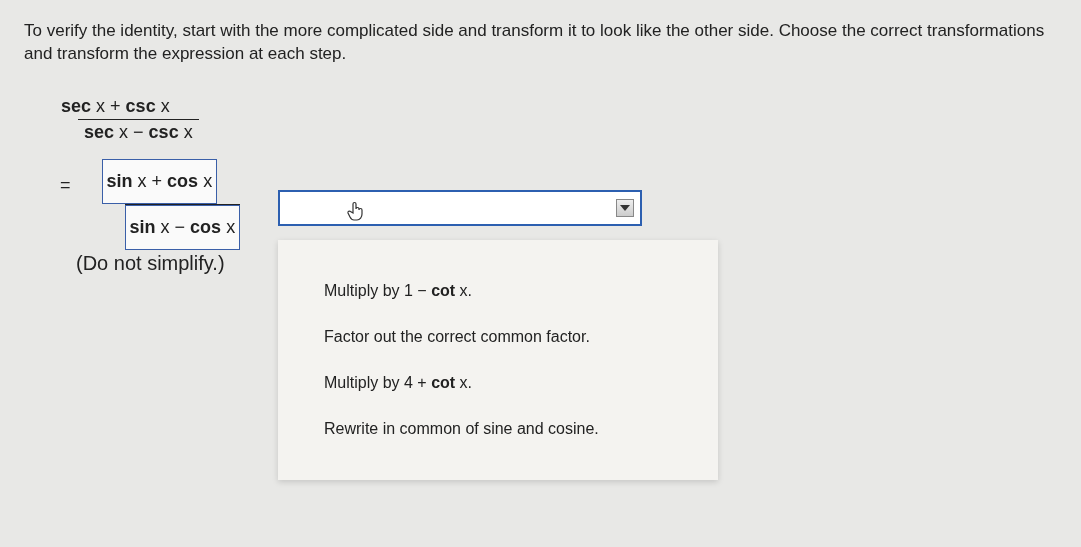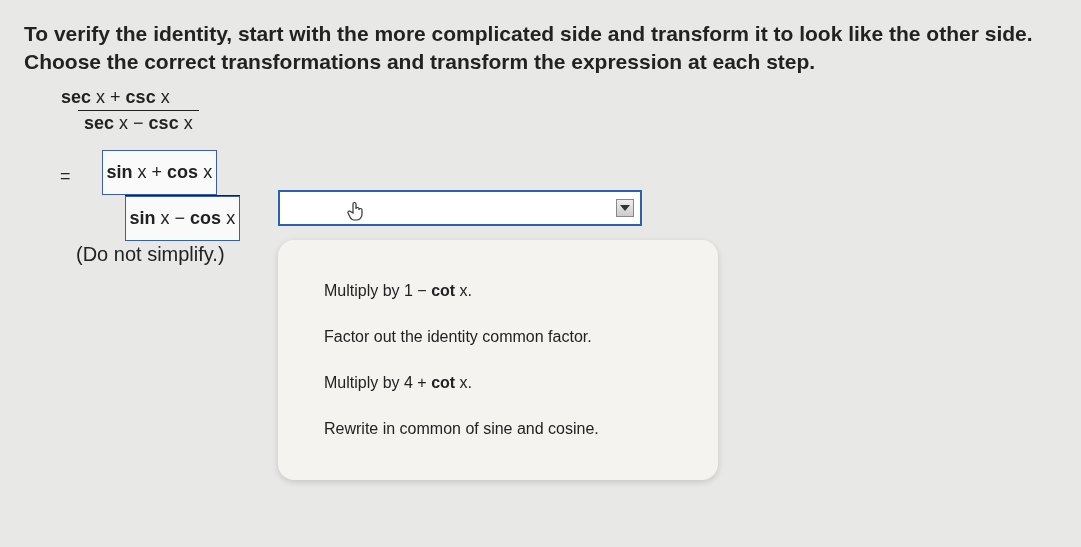--- a/index.html
+++ b/index.html
@@ -6,24 +6,23 @@
     body {
       font-family: Arial, Helvetica, sans-serif;
       background: #e8e8e6;
       width: 1081px;
       height: 547px;
       padding: 20px 24px;
       color: #222;
       position: relative;
     }
     .instructions {
-      font-size: 21px;
+      font-size: 17px;
       line-height: 1.35;
-      margin-bottom: 8px;
-      font-weight: bold;
+      margin-bottom: 28px;
     }
     .math-area {
       margin-left: 8px;
     }
     .frac {
       display: inline-block;
       text-align: center;
       vertical-align: middle;
       font-size: 18px;
     }
@@ -95,21 +94,20 @@
       top: 8px;
     }
     .dropdown-panel {
       position: absolute;
       left: 0;
       top: 50px;
       width: 440px;
       background: #f4f3f0;
       box-shadow: 0 2px 6px rgba(0,0,0,0.15);
       padding: 28px 36px 28px 46px;
-      border-radius: 16px;
     }
     .option {
       font-size: 16px;
       padding: 14px 0;
       cursor: pointer;
     }
     .trig-fn {
       font-weight: bold;
       font-style: normal;
     }
@@ -159,19 +157,19 @@
       <svg width="10" height="6">
           <path d="M0 0 L5 6 L10 0 Z" fill="#333"></path>
         </svg>
     </span>
   </div>
 
   <div class="dropdown-panel">
     <div class="option">
       <span>Multiply by 1 − </span><span class="trig-fn">cot</span><span> x.</span>
     </div>
-    <div class="option">Factor out the identity common factor.</div>
+    <div class="option">Factor out the correct common factor.</div>
     <div class="option">
       <span>Multiply by 4 + </span><span class="trig-fn">cot</span><span> x.</span>
     </div>
     <div class="option">Rewrite in common of sine and cosine.</div>
   </div>
 </div>
 
 </body></html>

